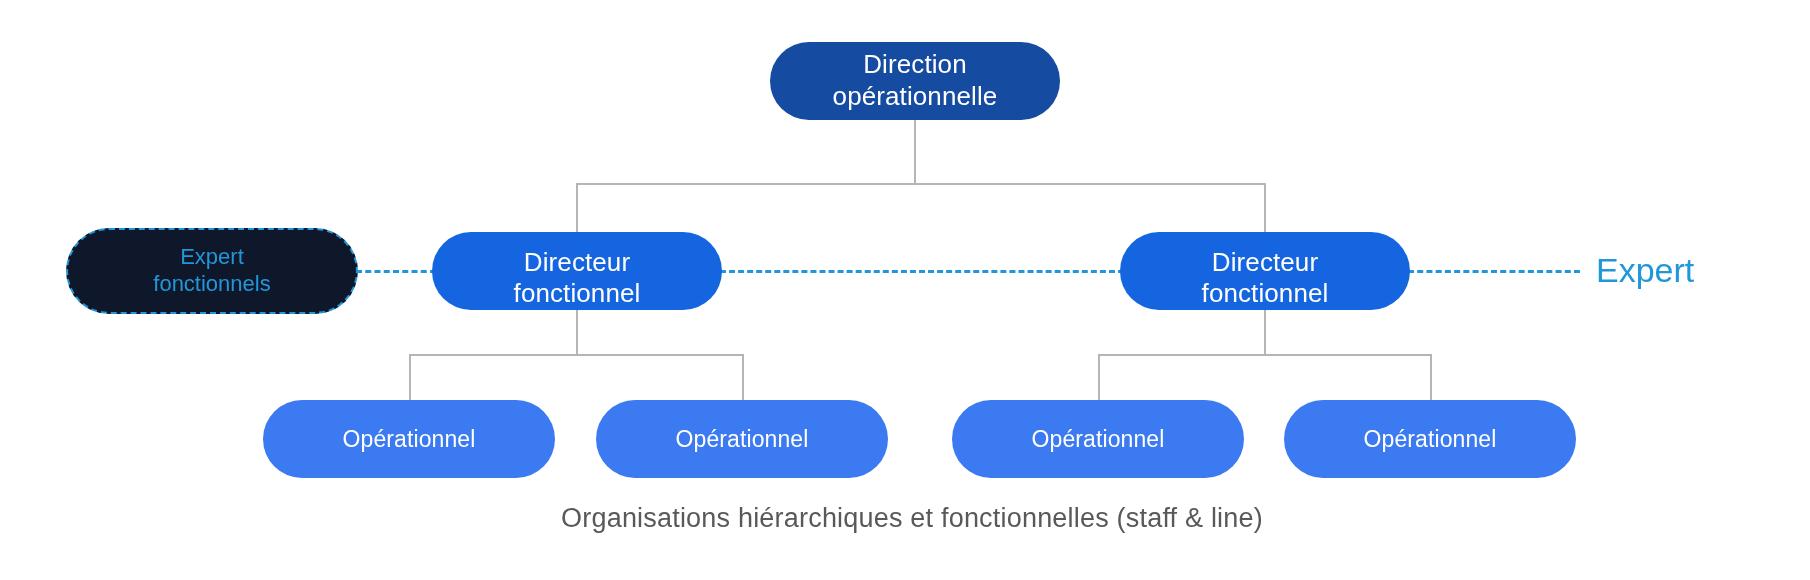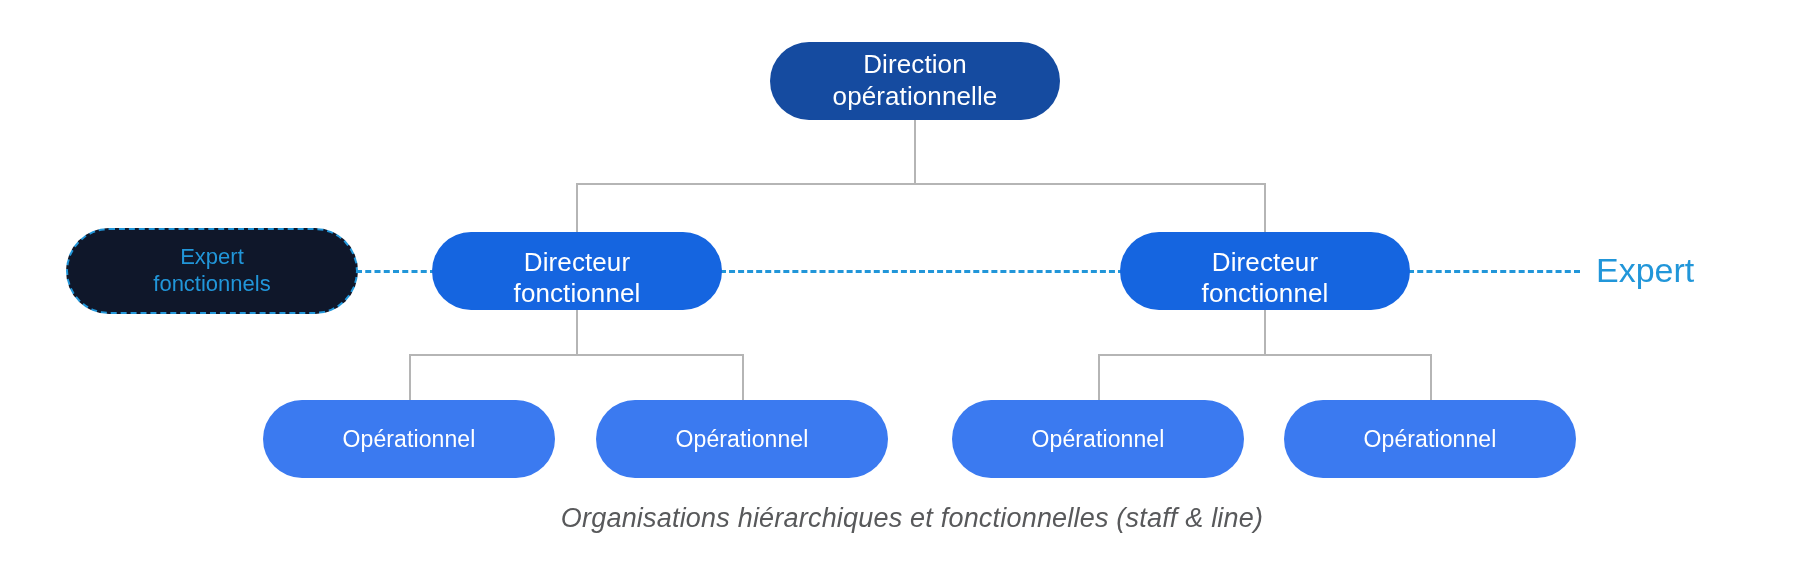--- a/index.html
+++ b/index.html
@@ -100,21 +100,20 @@
     white-space: nowrap;
   }
 
   
   .caption {
     position: absolute;
     left: 0;
     right: 0;
     text-align: center;
     color: #58595b;
-    font-style: italic;
     font-size: 27px;
     letter-spacing: 0.2px;
     white-space: nowrap;
     margin-left: 14px;
   }
 </style>
 </head>
 <body>
 
 <div id="canvas">

